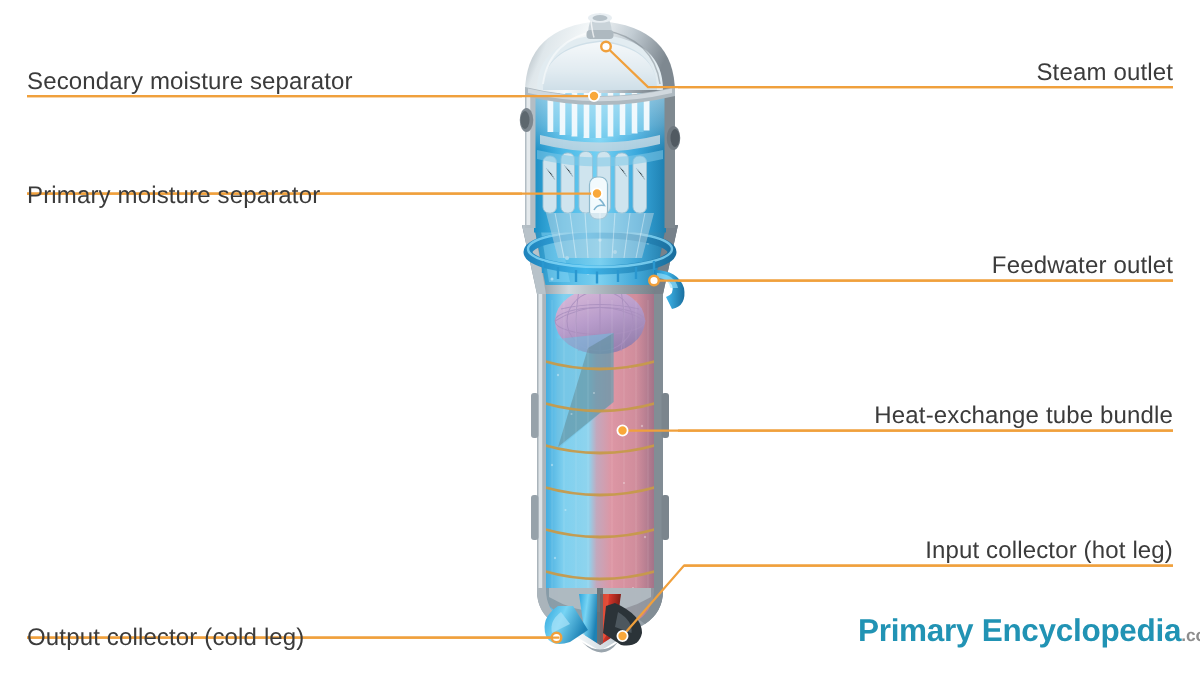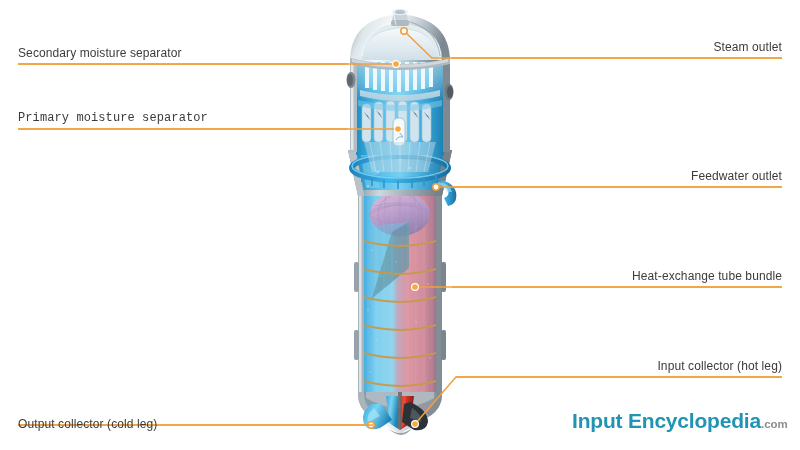--- a/index.html
+++ b/index.html
@@ -6,21 +6,21 @@
   body{
     width:800px;height:450px;background:#ffffff;
     font-family:"Liberation Sans", sans-serif;
     overflow:hidden;position:relative;
   }
   #stage{position:absolute;left:0;top:0;width:800px;height:450px;}
   svg{position:absolute;left:0;top:0;}
 
   .label{
     position:absolute;
-    font-size:12px;
+    font-size:16px;
     color:#3b3b3b;
     white-space:nowrap;
     letter-spacing:.1px;
   }
   .label-left{text-align:left;}
   .label-right{text-align:center;}
 
   .logo{
     position:absolute;
     left:572px; top:409px;
@@ -393,30 +393,30 @@
     <line x1="18" y1="425" x2="373" y2="425"></line>
     <line x1="452" y1="58" x2="782" y2="58"></line>
     <line x1="452" y1="187" x2="782" y2="187"></line>
     <line x1="452" y1="287" x2="782" y2="287"></line>
     <line x1="456" y1="377" x2="782" y2="377"></line>
   </g>
 </svg>
 
 <div class="label label-left" style="left:18px; top:46px;">Secondary moisture separator</div>
 
-<div class="label label-left" style="left:18px; top:111px;font-family:Liberation Mono, monospace;">Primary moisture separator</div>
+<div class="label label-left" style="left:18px; top:122px;">Primary moisture separator</div>
 
 <div class="label label-left" style="left:18px; top:402px;margin-top:15px;">Output collector (cold leg)</div>
 
 <div class="label label-right" style="right:18px; top:40px;">Steam outlet</div>
 
 <div class="label label-right" style="right:18px; top:169px;">Feedwater outlet</div>
 
 <div class="label label-right" style="right:18px; top:359px;">Input collector (hot leg)</div>
 
 <div class="label label-right" style="right:18px; top:269px;">Heat-exchange tube bundle</div>
 
 <div class="logo">
-  <span>Input</span>
+  <span>Primary</span>
   <span>Encyclopedia</span><span class="dotcom">.com</span>
 </div>
 
 </div>
 
 </body></html>

